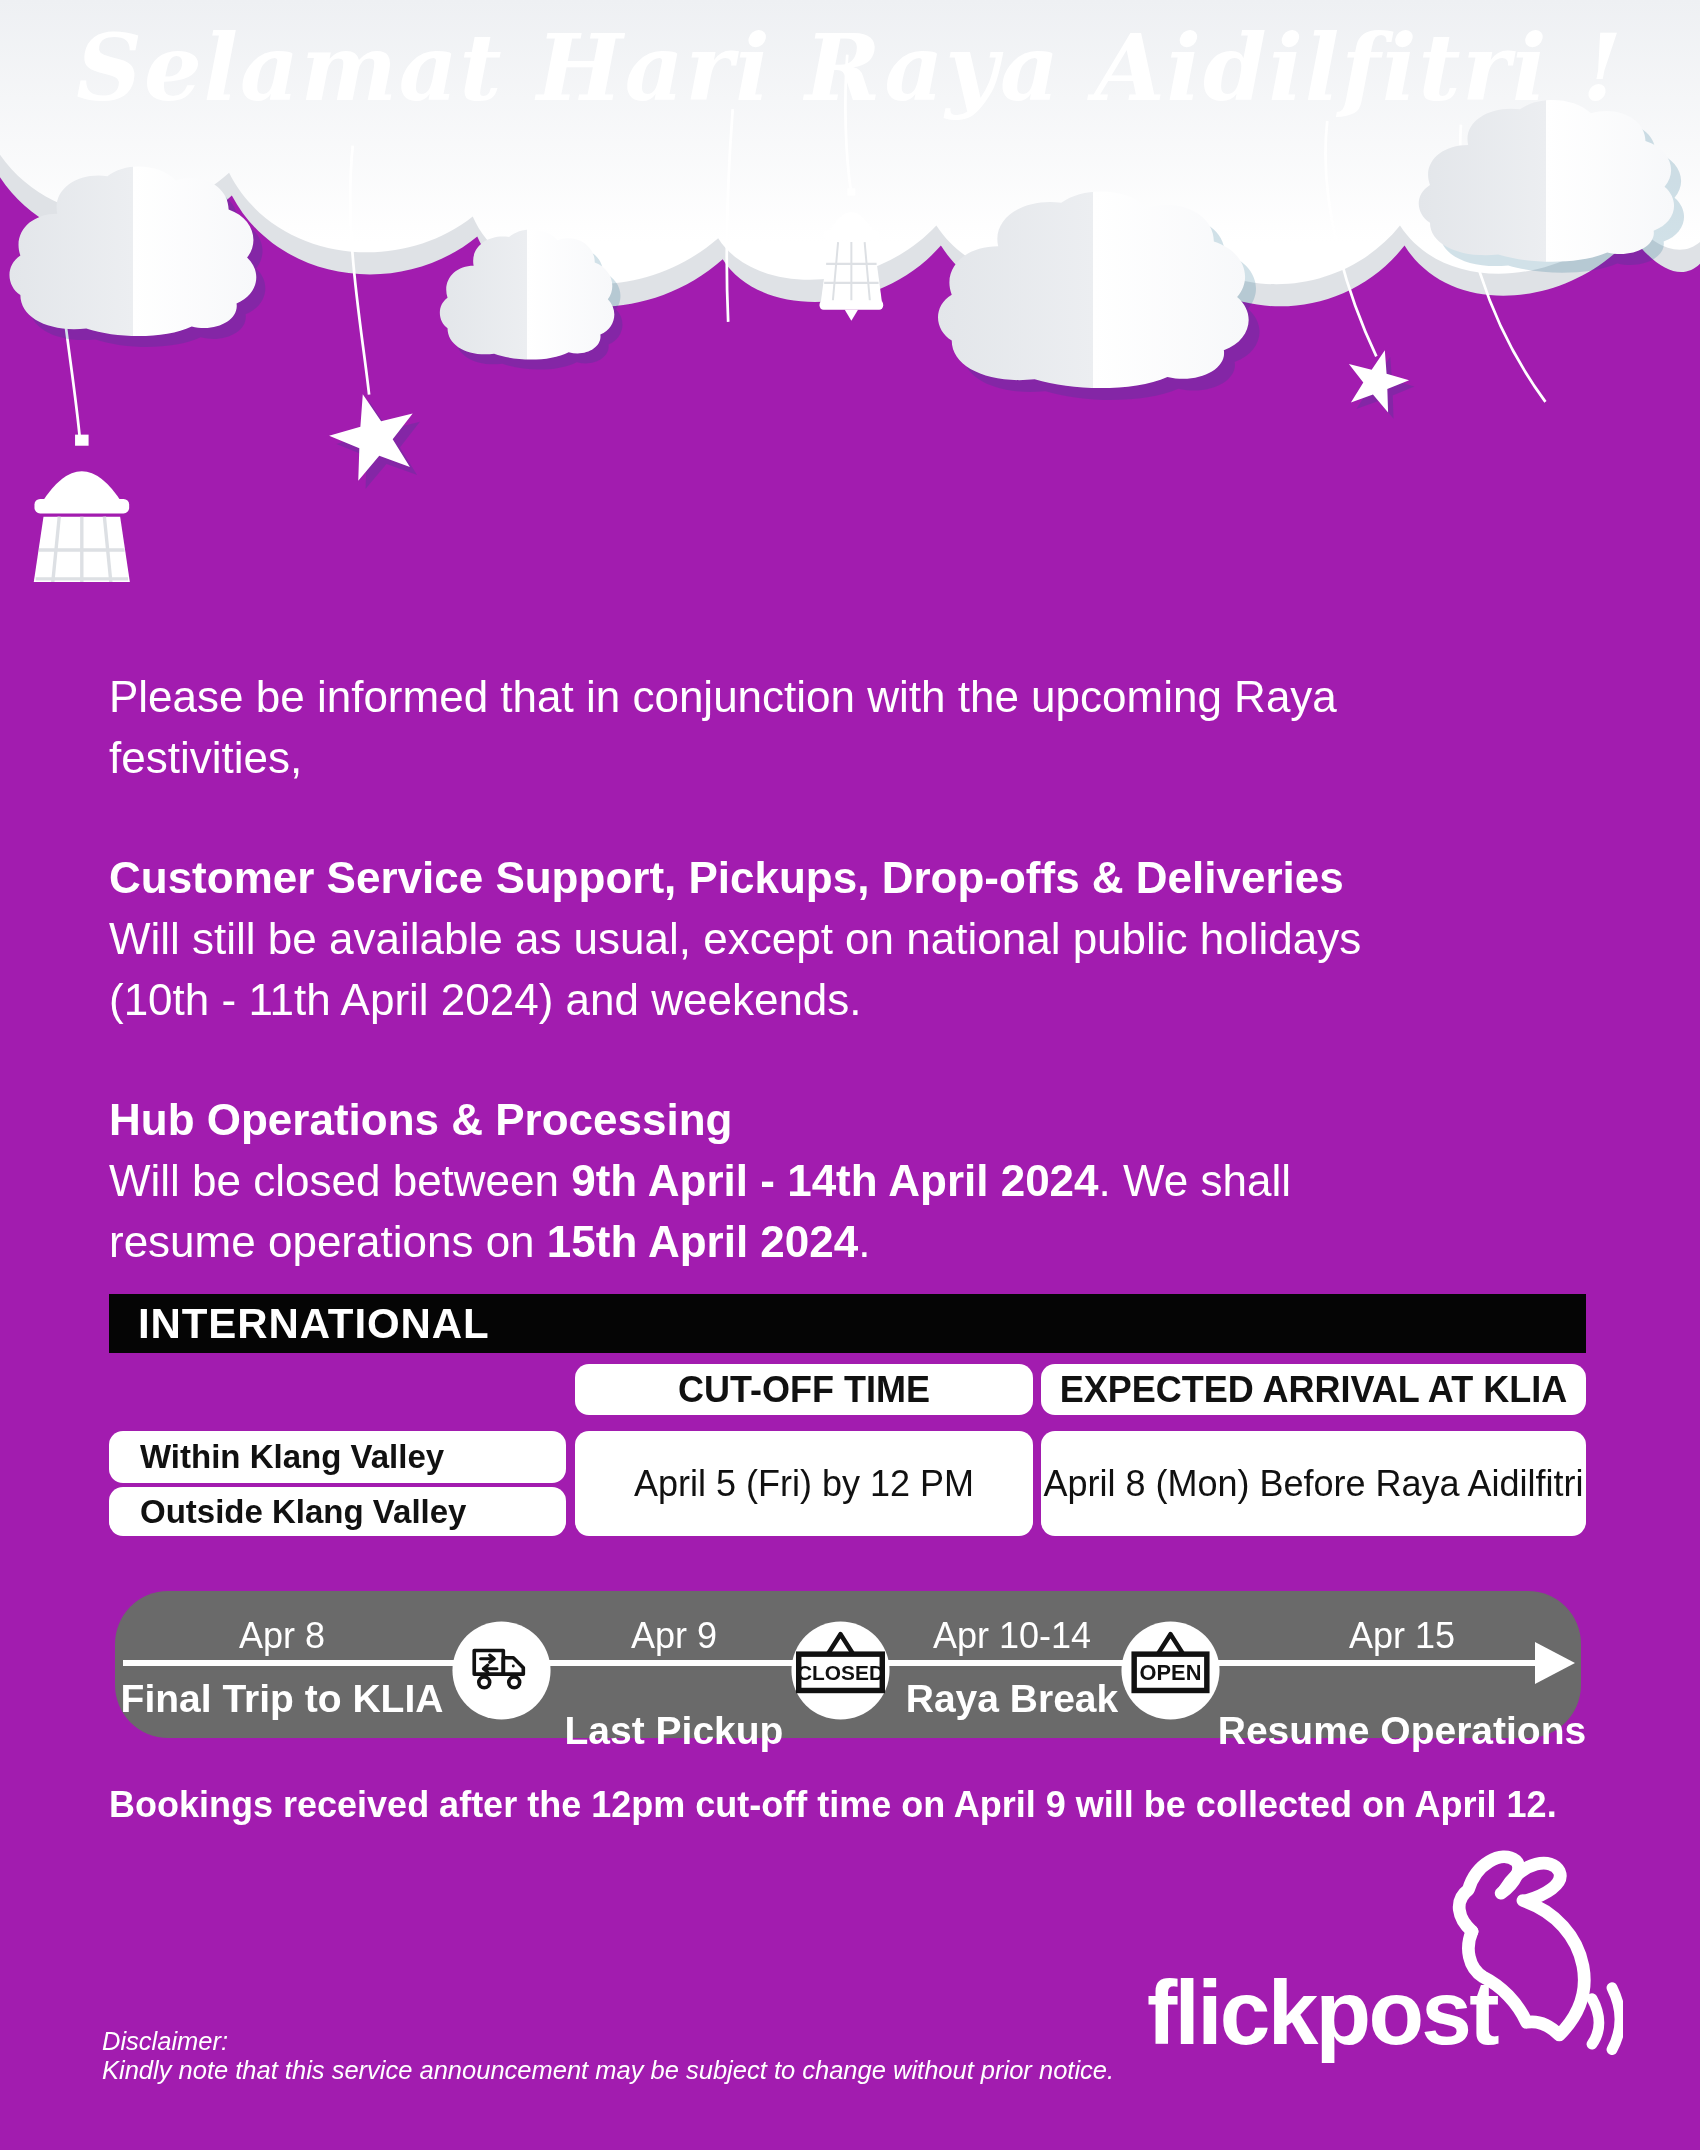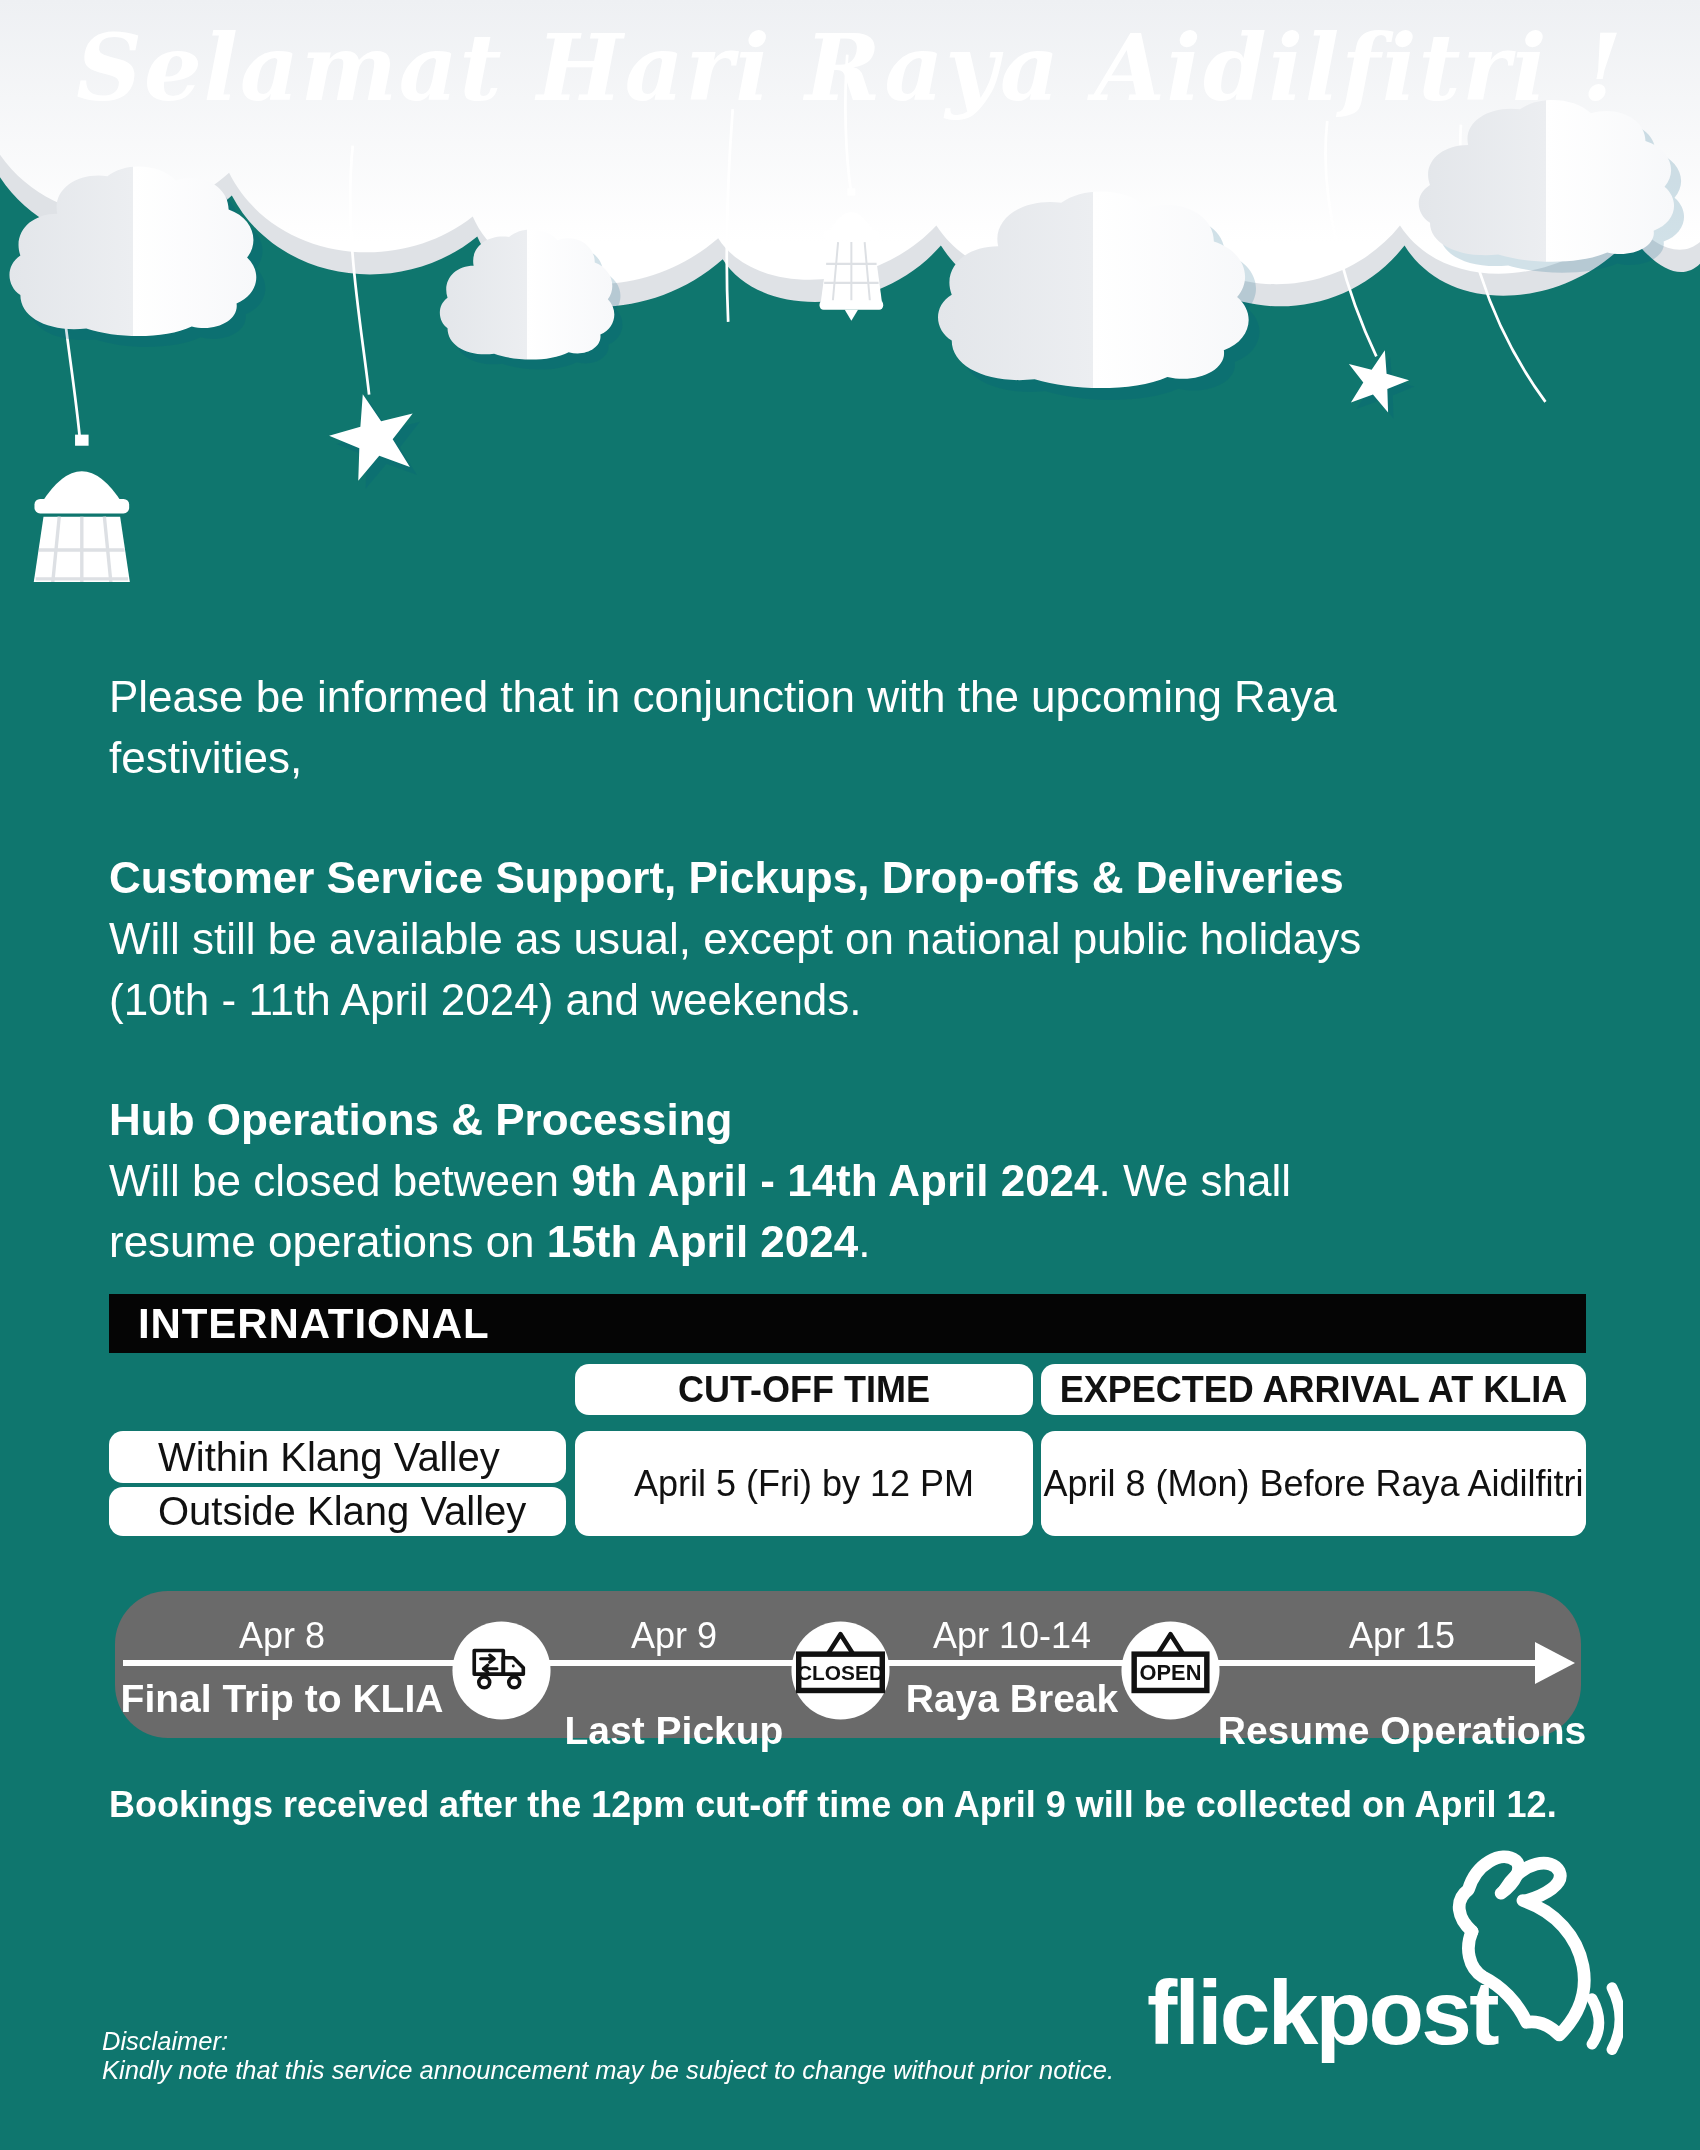--- a/index.html
+++ b/index.html
@@ -1,32 +1,32 @@
 <!DOCTYPE html>
 <html style="font-size:14.5px"><head>
 <meta charset="utf-8">
 <style>
   html,body{margin:0;padding:0;}
   body{width:1700px;height:2150px;font-family:"Liberation Sans","DejaVu Sans",sans-serif;}
-  .poster{position:relative;width:1700px;height:2150px;background:#0f766e;overflow:hidden;}
+  .poster{position:relative;width:1700px;height:2150px;background:#a21caf;overflow:hidden;}
   .abs{position:absolute;}
   .decor{left:0;top:0;pointer-events:none;}
   .title{left:0;top:540;width:1700px;text-align:center;color:#ffffff;
          font-family:"DejaVu Serif","Liberation Serif",serif;font-style:italic;font-weight:700;
          font-size:91px;line-height:136px;letter-spacing:1.8px;z-index:3;}
   .bodytext{color:#ffffff;font-size:44px;line-height:61px;z-index:3;}
   .bodytext .ln{display:block;}
   b{font-weight:700;}
   .blackbar{left:109px;top:1294px;width:1477px;height:59px;background:#050505;color:#ffffff;
             display:flex;align-items:center;font-weight:700;font-size:42px;padding-left:29px;
             box-sizing:border-box;letter-spacing:0.9px;z-index:3;}
   .cell{background:#ffffff;color:#111111;display:flex;align-items:center;z-index:3;box-sizing:border-box;border-radius:14px;}
   .cell.center{justify-content:center;text-align:center;}
   .cell.hdr{font-weight:700;font-size:36px;}
-  .cell.lbl{font-weight:400;font-size:40px;padding-left:49px;}
+  .cell.lbl{font-weight:700;font-size:33px;padding-left:31px;}
   .cell.val{font-size:36px;}
   .tl-bar{left:115px;top:1591px;width:1466px;height:147px;background:#6a6a6a;border-radius:53px;z-index:2;}
   .tl-line{left:123px;top:1660px;width:1412px;height:5.5px;background:#ffffff;z-index:3;}
   .tl-arrow{left:1535px;top:1642px;width:0;height:0;border-top:21px solid transparent;
             border-bottom:21px solid transparent;border-left:40px solid #ffffff;z-index:3;}
   .tl-date{top:1615px;width:382px;text-align:center;color:#ffffff;font-weight:400;font-size:36px;z-index:4;}
   .tl-label{top:1677px;width:382px;text-align:center;color:#ffffff;font-weight:700;font-size:39px;z-index:4;}
   .badge{width:109px;height:109px;z-index:5;}
   .note{left:109px;top:1784px;width:1546px;color:#ffffff;font-weight:700;font-size:36px;z-index:3;}
   .disclaimer{left:102px;top:2027px;color:#ffffff;font-style:italic;font-size:25.5px;line-height:29px;z-index:3;}

